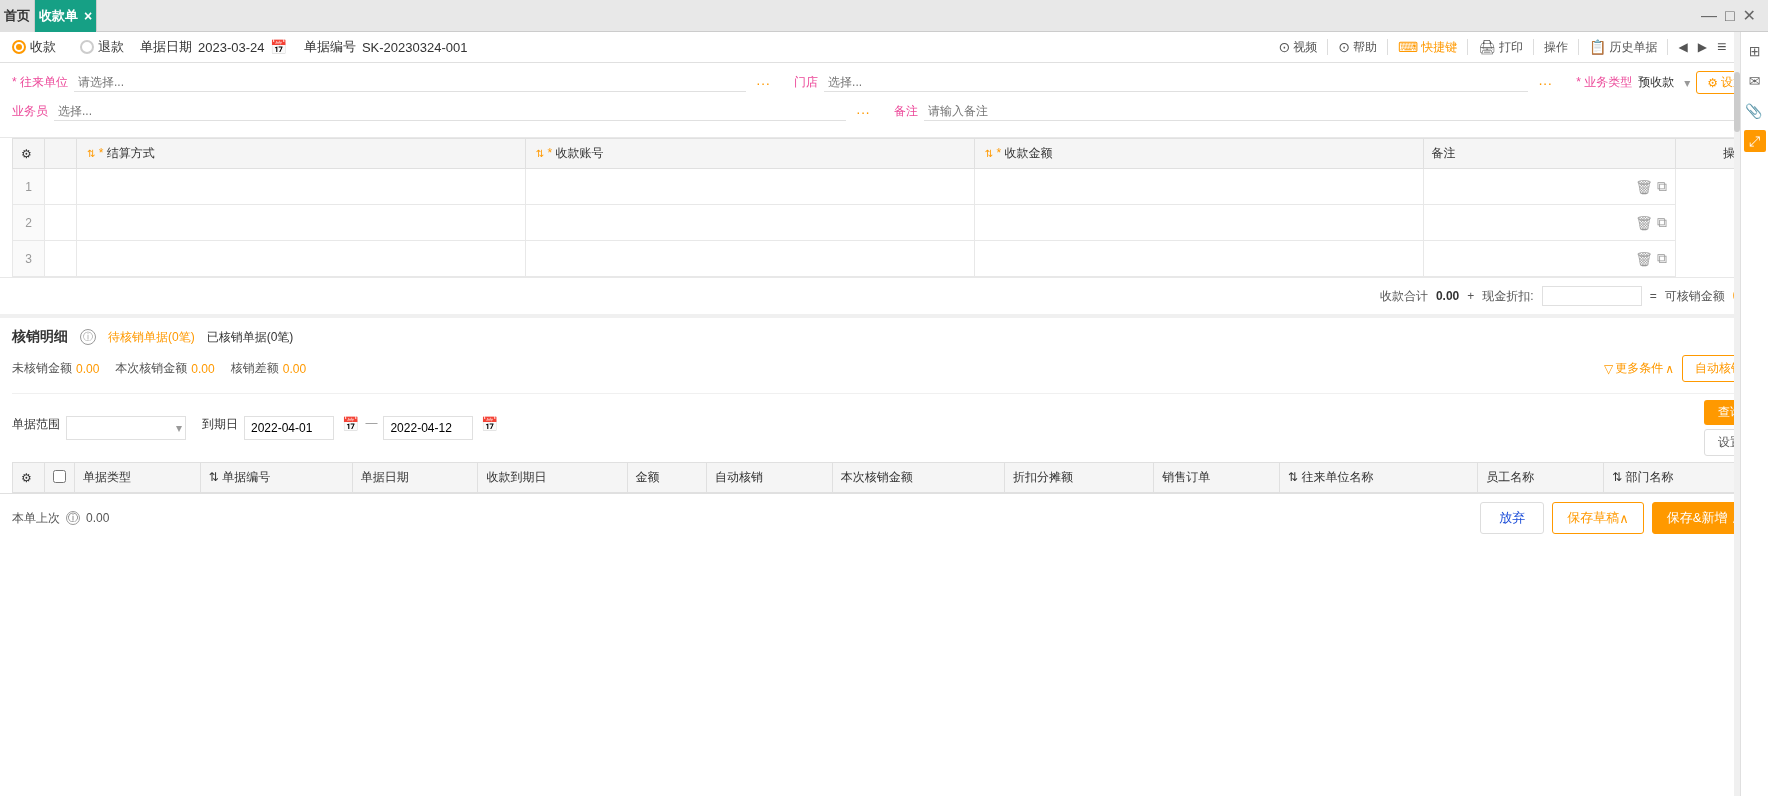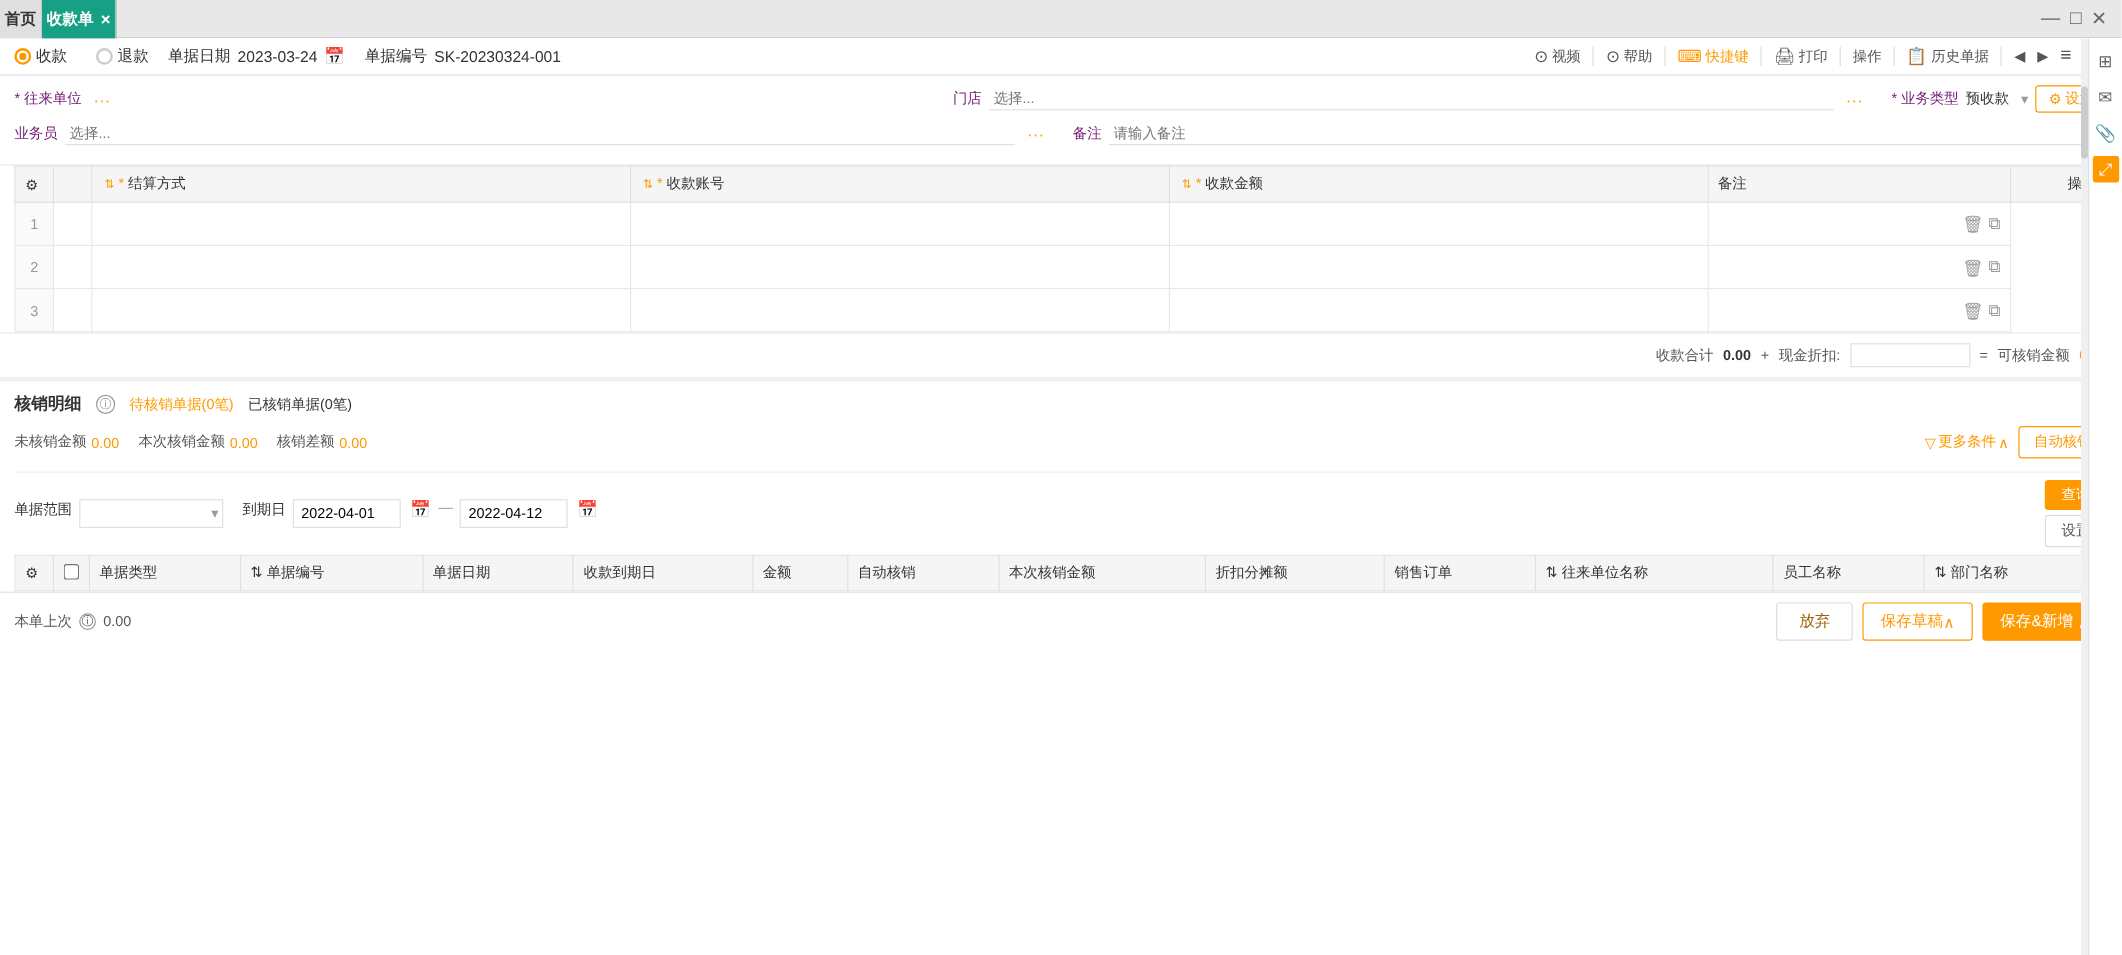--- a/index.html
+++ b/index.html
@@ -30,21 +30,21 @@
     .toolbar-right { margin-left: auto; display: flex; align-items: center; gap: 10px; font-size: 12px; color: #555; }
     .toolbar-btn { display: flex; align-items: center; gap: 3px; cursor: pointer; }
     .toolbar-btn .icon { font-size: 14px; }
     .toolbar-btn.highlight { color: #f90; }
     .toolbar-divider { width: 1px; height: 16px; background: #ddd; }
 
     
     .form-section { padding: 8px 12px; border-bottom: 1px solid #e8e8e8; }
     .form-row { display: flex; align-items: center; gap: 20px; margin-bottom: 8px; }
     .form-field { display: flex; align-items: center; gap: 6px; flex: 1; }
-    .form-field label { color: #701a75; white-space: nowrap; font-size: 12px; }
+    .form-field label { color: #ec4899; white-space: nowrap; font-size: 12px; }
     .form-input { flex: 1; border: none; border-bottom: 1px solid #e0e0e0; padding: 2px 4px; font-size: 12px; color: #999; outline: none; min-width: 80px; }
     .more-btn { color: #f90; cursor: pointer; font-size: 14px; padding: 0 4px; }
     .settings-btn { background: #fff; border: 1px solid #f90; color: #f90; border-radius: 3px; padding: 2px 10px; cursor: pointer; font-size: 12px; display: flex; align-items: center; gap: 3px; }
     .form-label-plain { color: #555; font-size: 12px; white-space: nowrap; }
     .data-table { width: 100%; border-collapse: collapse; font-size: 12px; }
     .data-table thead tr { background: #f5f5f5; }
     .data-table th { padding: 6px 8px; border: 1px solid #e0e0e0; text-align: left; font-weight: normal; color: #333; white-space: nowrap; }
     .data-table td { padding: 4px 8px; border: 1px solid #e8e8e8; height: 36px; }
     .data-table td.row-num { color: #999; text-align: center; background: #fafafa; }
     .col-sort { color: #f90; font-size: 10px; margin-left: 2px; }
@@ -90,21 +90,21 @@
 
     
     .bottom-table { width: 100%; border-collapse: collapse; font-size: 12px; }
     .bottom-table th { padding: 6px 8px; border: 1px solid #e0e0e0; text-align: left; font-weight: normal; background: #f5f5f5; color: #333; white-space: nowrap; }
     .chk-col { text-align: center; }
 
     
     .page-footer { display: flex; align-items: center; justify-content: space-between; padding: 8px 12px; border-top: 1px solid #e0e0e0; background: #fff; }
     .footer-left { display: flex; align-items: center; gap: 6px; font-size: 12px; color: #555; }
     .footer-right { display: flex; gap: 8px; }
-    .btn-discard { background: #fff; border: 1px solid #ddd; color: #a16207; border-radius: 3px; padding: 6px 18px; cursor: pointer; font-size: 13px; }
+    .btn-discard { background: #fff; border: 1px solid #ddd; color: #1d4ed8; border-radius: 3px; padding: 6px 18px; cursor: pointer; font-size: 13px; }
     .btn-save-draft { background: #fff; border: 1px solid #f90; color: #f90; border-radius: 3px; padding: 6px 14px; cursor: pointer; font-size: 13px; display: flex; align-items: center; gap: 0; }
     .btn-save-new { background: #f90; border: 1px solid #f90; color: white; border-radius: 3px; padding: 6px 14px; cursor: pointer; font-size: 13px; display: flex; align-items: center; gap: 4px; }
 
     
     .right-sidebar { position: fixed; right: 0; top: 32px; width: 28px; background: #fff; border-left: 1px solid #e0e0e0; display: flex; flex-direction: column; align-items: center; padding-top: 8px; gap: 8px; height: calc(100vh - 32px); z-index: 10; }
     .sidebar-icon { width: 22px; height: 22px; display: flex; align-items: center; justify-content: center; cursor: pointer; color: #666; font-size: 14px; }
     .sidebar-icon.active { background: #f90; color: white; border-radius: 2px; }
     .scrollbar-area { position: fixed; right: 28px; top: 32px; width: 6px; background: #f0f0f0; height: calc(100vh - 32px); }
     .scrollbar-thumb { width: 6px; height: 60px; background: #ccc; border-radius: 3px; margin-top: 40px; }
   </style>
@@ -183,20 +183,21 @@
       <span>▶</span>
       <span style="font-size:16px;">≡</span>
       <span style="background:#f90;color:white;padding:1px 4px;border-radius:2px;font-size:14px;">⊞</span>
     </div>
   </div>
 
   <div class="form-section">
     <div class="form-row">
       <div class="form-field">
         <label>* <span>往来单位</span></label>
+        <input class="form-input" type="text" placeholder="请选择..." style="">
         <span class="more-btn">···</span>
       </div>
       <div class="form-field">
         <label class="form-label-plain">门店</label>
         <input class="form-input" type="text" placeholder="选择..." style="">
         <span class="more-btn">···</span>
       </div>
       <div class="form-field" style="flex:0 0 auto;">
         <label>* <span>业务类型</span></label>
         <span style="margin-right:4px;">预收款</span>

